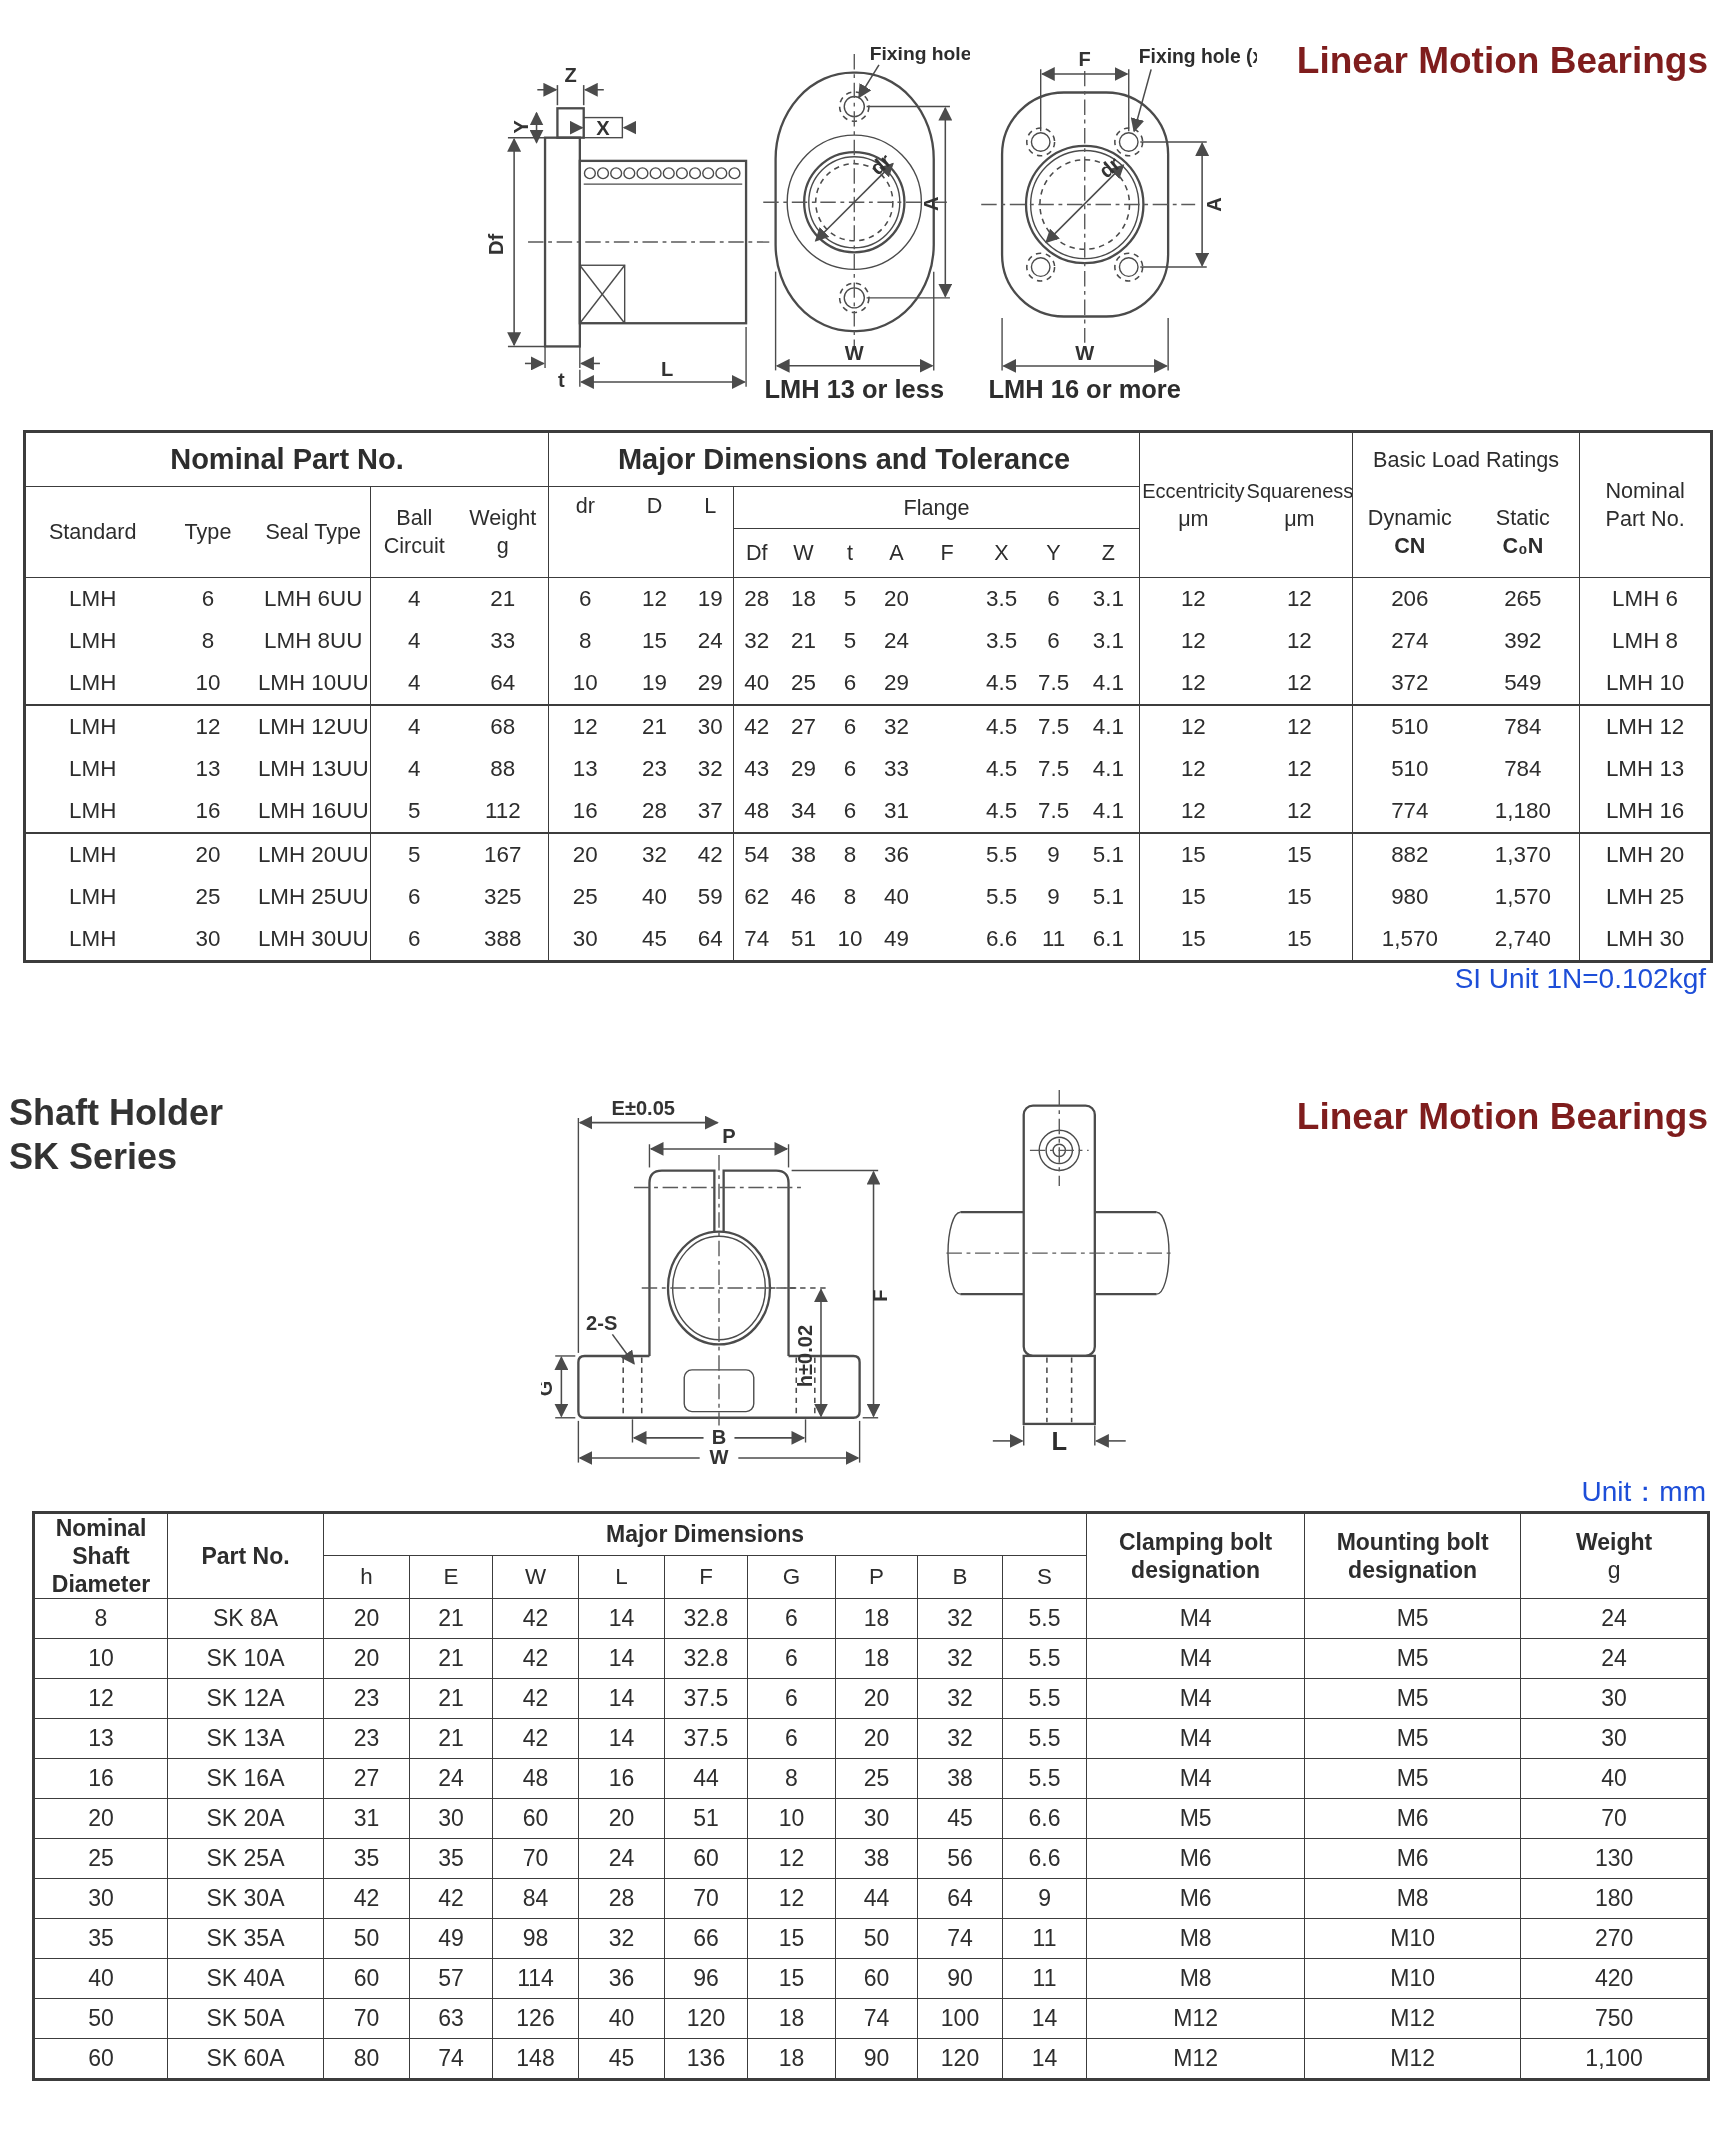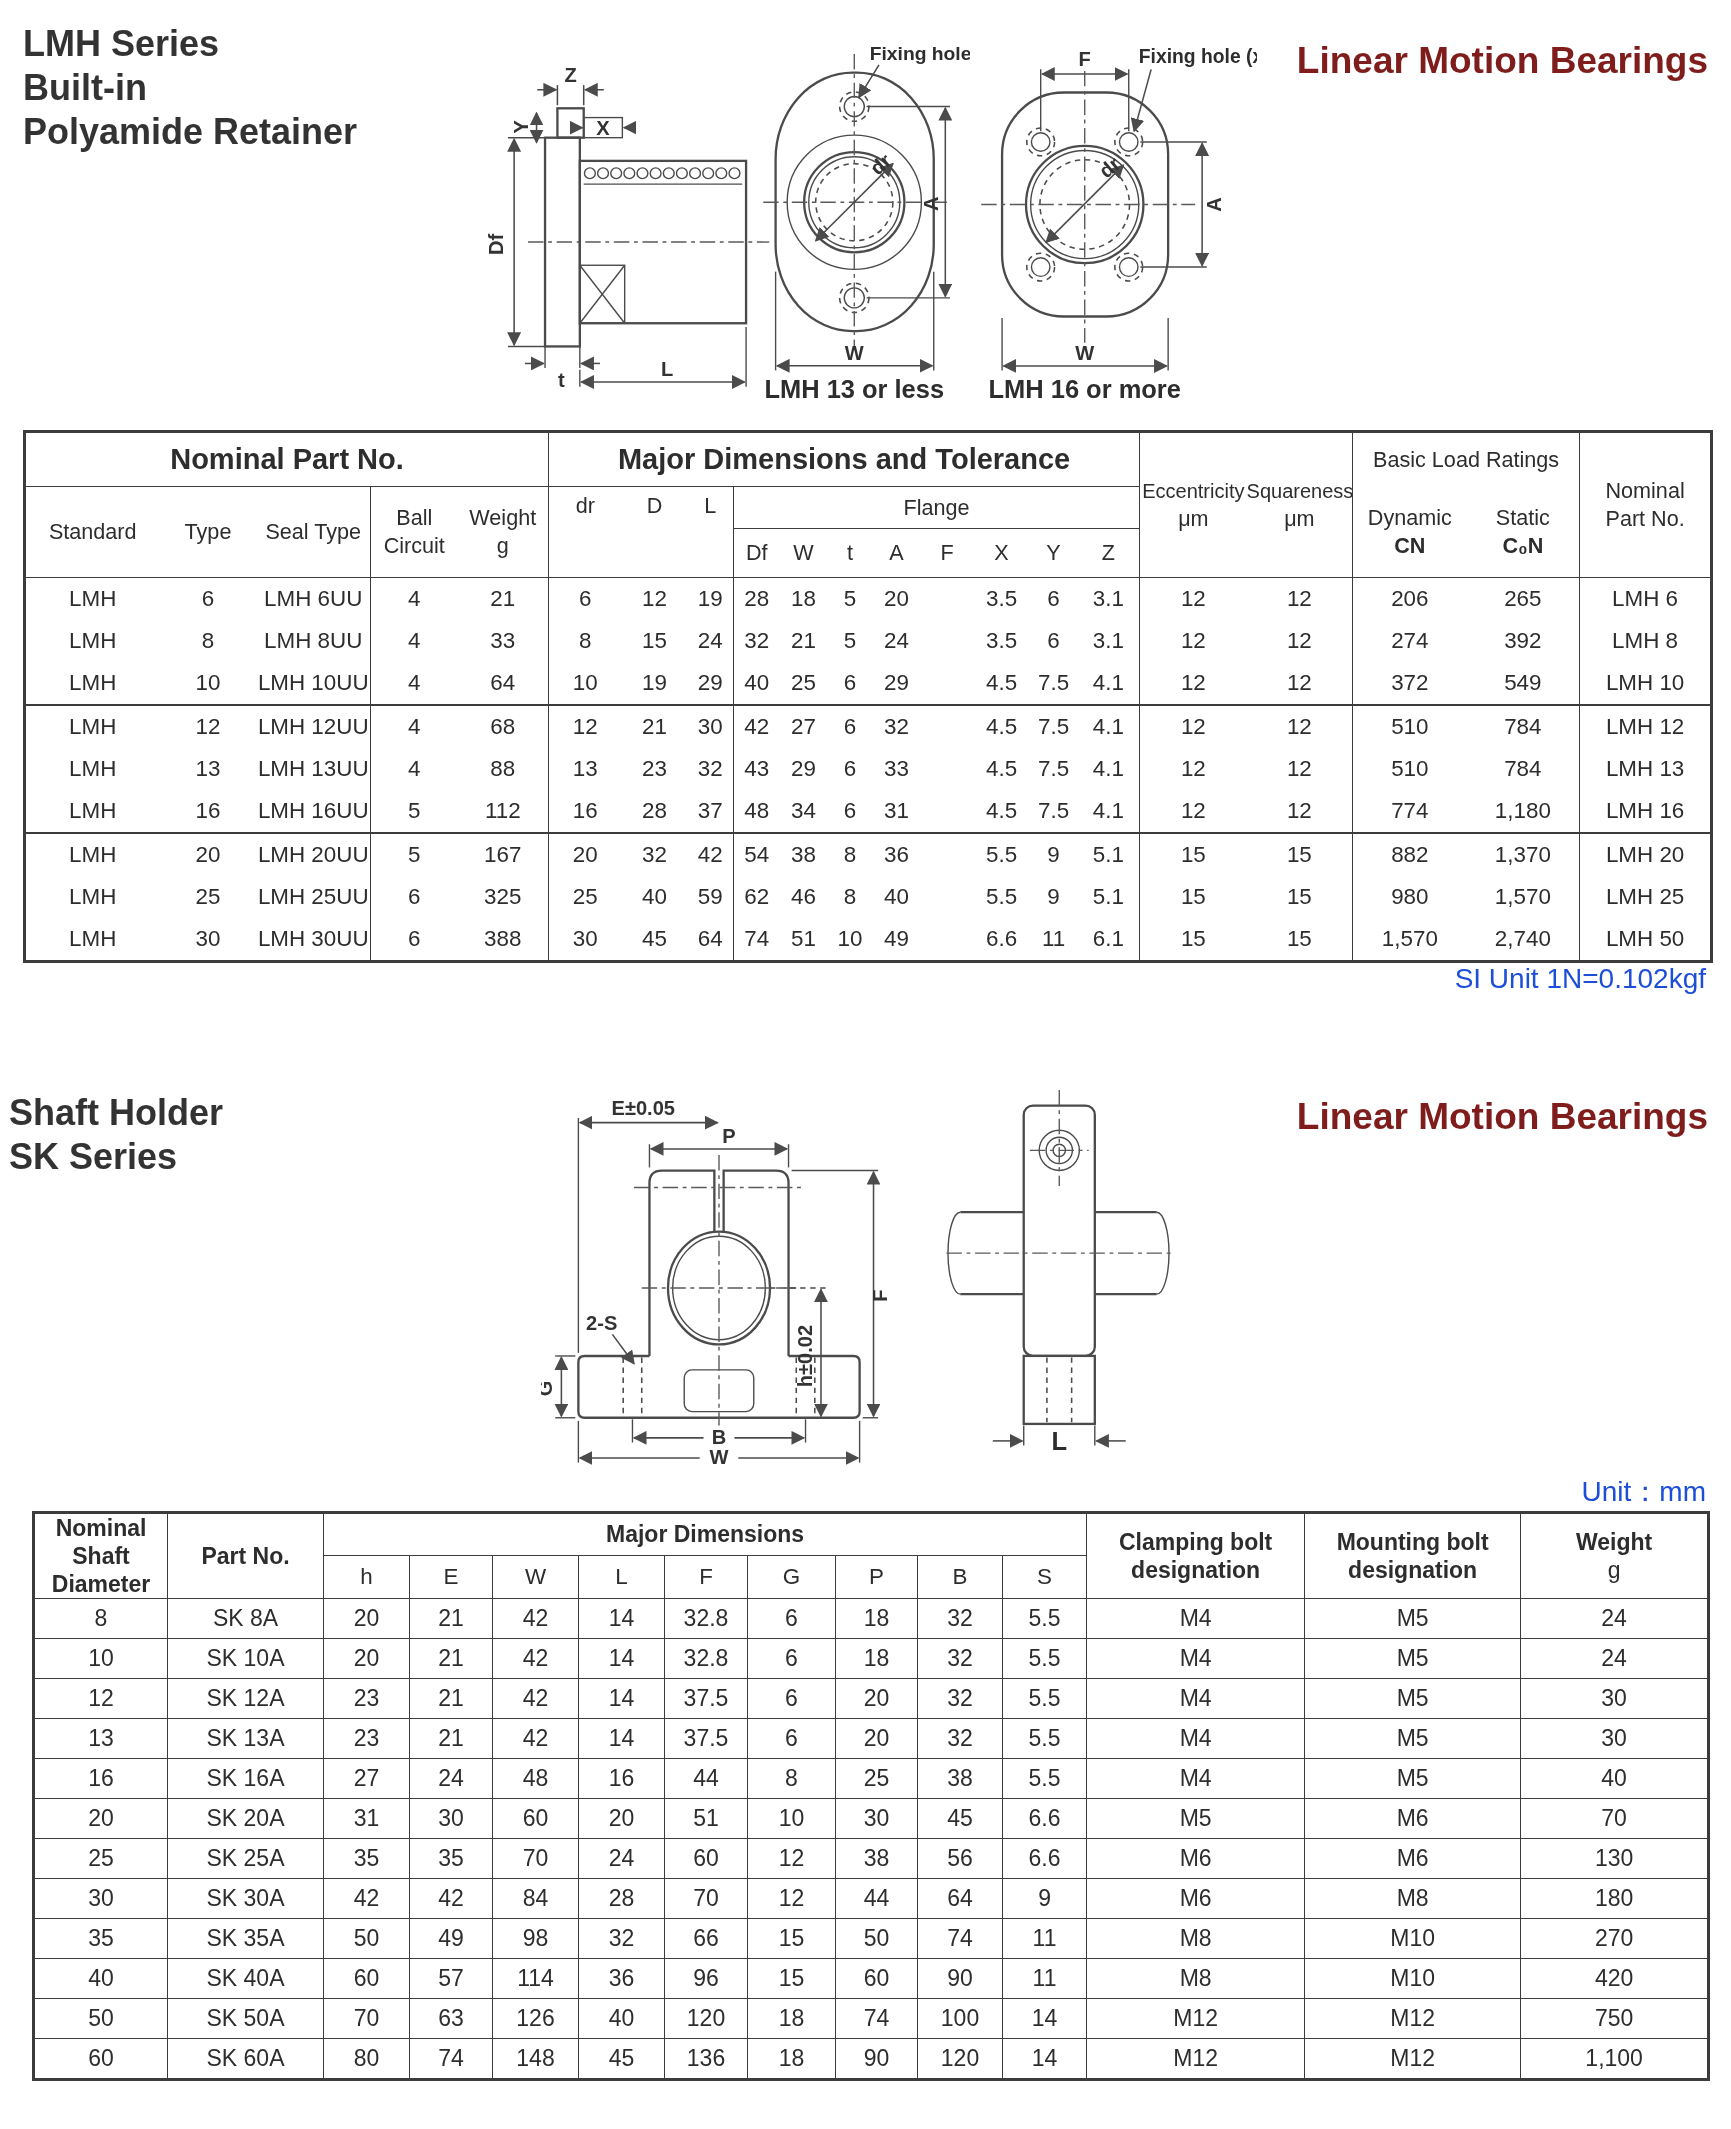--- a/index.html
+++ b/index.html
@@ -53,25 +53,20 @@
   .dash{fill:none;stroke:#4b4b4b;stroke-width:2;stroke-dasharray:7 6;}
   .dl{font-family:"Liberation Sans",sans-serif;font-size:26px;font-weight:bold;fill:#333;}
   .cap{font-family:"Liberation Sans",sans-serif;font-size:33px;font-weight:bold;fill:#2d2d2d;}
   .fh{font-family:"Liberation Sans",sans-serif;font-size:25px;font-weight:bold;fill:#2d2d2d;}
 </style>
 </head>
 <body>
 
 <div class="page">
 
-  <div class="sec-title" style="left:23px;top:21.6px;">
-    <div>LMH Series</div>
-    <div>Built-in</div>
-    <div>Polyamide Retainer</div>
-  </div>
   <div class="sec-title-right" style="top:40px;">Linear Motion Bearings</div>
 
   <svg style="left:460px;top:37px;" width="317" height="356" viewBox="0 0 410 460">
     <defs>
         <marker id="m1" viewBox="0 0 10 10" refX="9" refY="5" markerWidth="9" markerHeight="9" orient="auto-start-reverse">
           <path d="M0,0L10,5L0,10z" fill="#4b4b4b"></path>
         </marker>
       </defs>
     <line class="cl" x1="88" y1="265" x2="400" y2="265"></line>
     <rect class="ol" x="110" y="130" width="45" height="270"></rect>
@@ -471,21 +466,21 @@
           <td>10</td>
           <td>49</td>
           <td></td>
           <td>6.6</td>
           <td>11</td>
           <td>6.1</td>
           <td>15</td>
           <td>15</td>
           <td>1,570</td>
           <td>2,740</td>
-          <td>LMH 50</td>
+          <td>LMH 30</td>
         </tr>
       </tbody>
   </table>
 
   <div class="note" style="top:963px;">SI Unit 1N=0.102kgf</div>
 
   <div class="sec-title" style="left:9px;top:1091px;">
     <div>Shaft Holder</div>
     <div>SK Series</div>
   </div>

